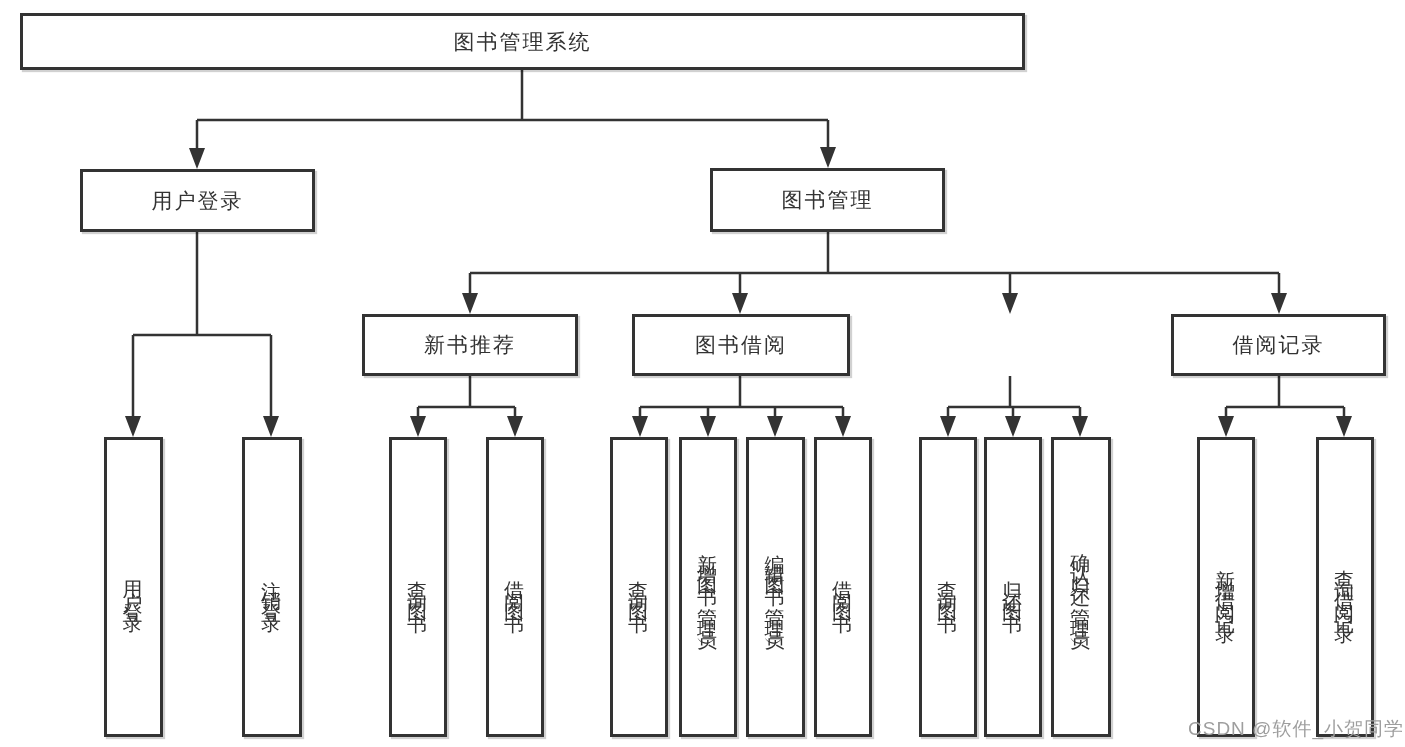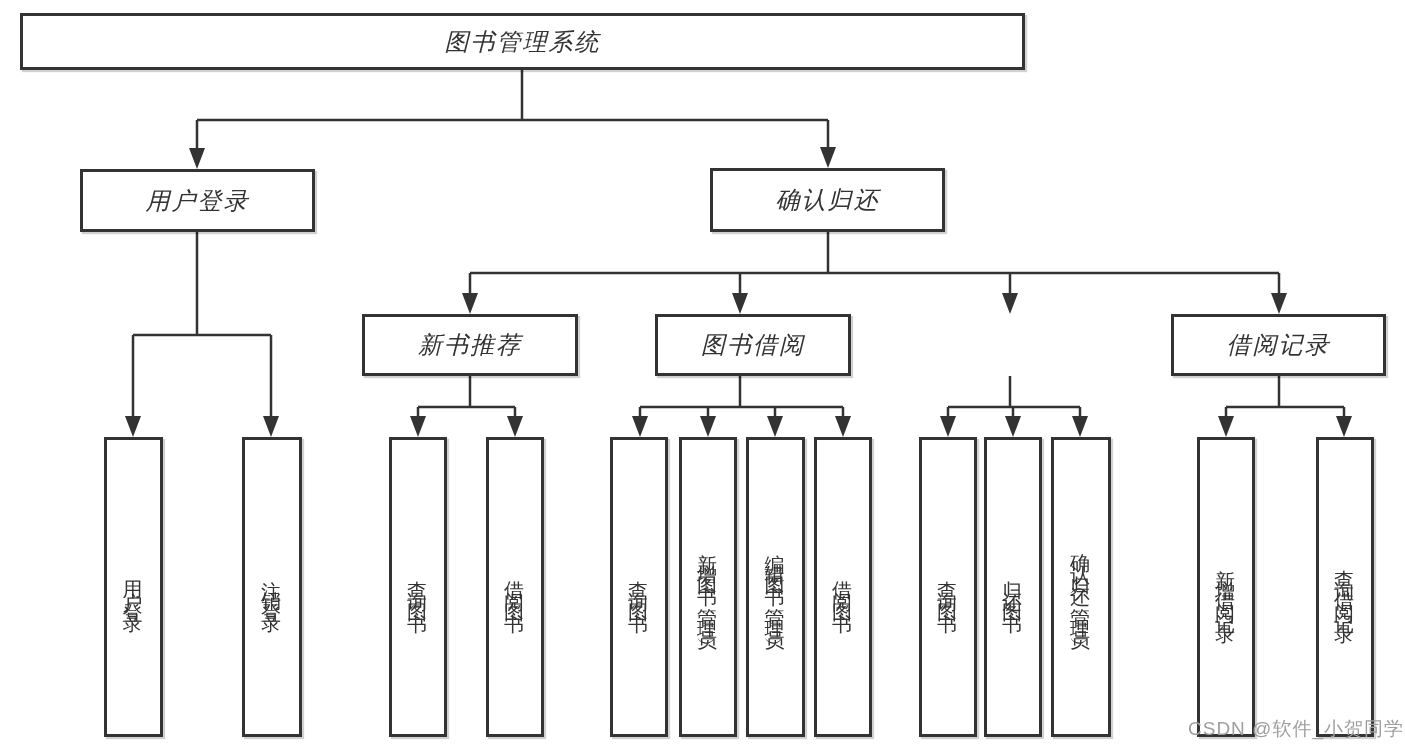--- a/index.html
+++ b/index.html
@@ -24,23 +24,22 @@
     background: #ffffff;
     border: 3px solid #333333;
     box-shadow: 2px 2px 1px rgba(0,0,0,0.18);
     display: flex;
     align-items: center;
     justify-content: center;
     z-index: 2;
     color: #333333;
   }
   .h-node {
-    font-size: 24px;
+    font-size: 21px;
     letter-spacing: 2px;
-    font-style: italic;
   }
   .v-node span {
     writing-mode: vertical-rl;
     text-orientation: mixed;
     font-size: 20px;
     letter-spacing: 11px;
     white-space: nowrap;
   }
   .watermark {
     position: absolute;
@@ -74,24 +73,24 @@
              M640 437 l-8 -21 l16 0 z  M708 437 l-8 -21 l16 0 z
              M775 437 l-8 -21 l16 0 z  M843 437 l-8 -21 l16 0 z
              M948 437 l-8 -21 l16 0 z  M1013 437 l-8 -21 l16 0 z
              M1080 437 l-8 -21 l16 0 z M1226 437 l-8 -21 l16 0 z
              M1344 437 l-8 -21 l16 0 z"></path>
   </svg>
 
   <div class="node h-node" style="left:20px; top:13px; width:1005px; height:57px;">图书管理系统</div>
 
   <div class="node h-node" style="left:80px; top:169px; width:235px; height:63px;">用户登录</div>
-  <div class="node h-node" style="left:710px; top:168px; width:235px; height:64px;">确认归还</div>
+  <div class="node h-node" style="left:710px; top:168px; width:235px; height:64px;">图书管理</div>
 
   <div class="node h-node" style="left:362px; top:314px; width:216px; height:62px;text-align:center;">新书推荐</div>
-  <div class="node h-node" style="left:632px; top:314px; width:196px; height:62px;margin-left:23px;">图书借阅</div>
+  <div class="node h-node" style="left:632px; top:314px; width:218px; height:62px;">图书借阅</div>
   <div class="node h-node" style="left:1171px; top:314px; width:215px; height:62px;">借阅记录</div>
 
   <div class="node v-node" style="left:104px; top:437px; width:59px; height:300px;">
     <span>用户登录</span>
   </div>
   <div class="node v-node" style="left:242px; top:437px; width:60px; height:300px;">
     <span>注销登录</span>
   </div>
 
   <div class="node v-node" style="left:389px; top:437px; width:58px; height:300px;">

